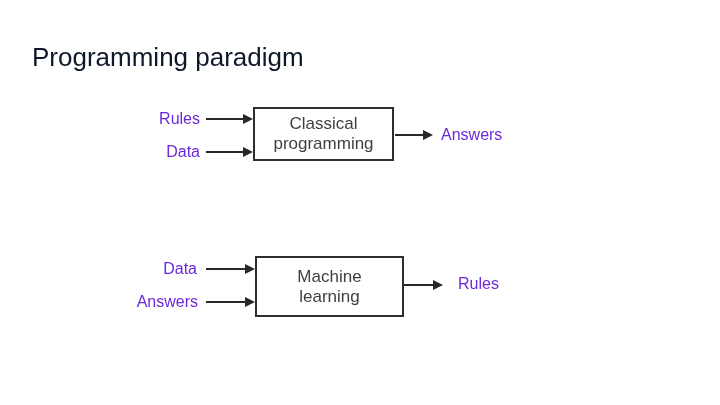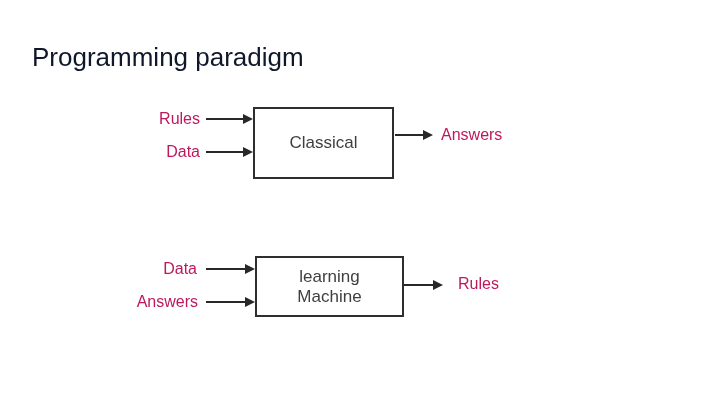--- a/index.html
+++ b/index.html
@@ -15,21 +15,21 @@
     left: 32px; top: 42px;
     font-size: 26px;
     line-height: 30px;
     color: #0f172a;
     white-space: nowrap;
   }
   .dlabel {
     position: absolute;
     font-size: 16px;
     line-height: 16px;
-    color: #be185d;
+    color: #6d28d9;
     white-space: nowrap;
   }
   .in-label {
     width: 100px;
     text-align: right;
   }
   .arrow {
     position: absolute;
     height: 2px;
     background: #282828;
@@ -62,32 +62,33 @@
 <body>
 
 <div class="slide-title">Programming paradigm</div>
 
 <div class="dlabel in-label" style="left:100px; top:111px;">Rules</div>
 <div class="arrow" style="left:206px; top:118px; width:37px;"></div>
 
 <div class="dlabel in-label" style="left:100px; top:144px;">Data</div>
 <div class="arrow" style="left:206px; top:151px; width:37px;"></div>
 
-<div class="pbox" style="left:253px; top:107px; width:141px; height:72px;">
+<div class="pbox" style="left:253px; top:107px; width:141px; height:54px;">
   <span>Classical</span>
+  <span>programming</span>
 </div>
 
 <div class="arrow" style="left:395px; top:134px; width:28px;"></div>
 <div class="dlabel" style="left:441px; top:127px;">Answers</div>
 
 <div class="dlabel in-label" style="left:97px; top:261px;">Data</div>
 <div class="arrow" style="left:206px; top:268px; width:39px;"></div>
 
 <div class="dlabel in-label" style="left:98px; top:294px;">Answers</div>
 <div class="arrow" style="left:206px; top:301px; width:39px;"></div>
 
 <div class="pbox" style="left:255px; top:256px; width:149px; height:61px;">
+  <span>Machine</span>
   <span>learning</span>
-  <span>Machine</span>
 </div>
 
 <div class="arrow" style="left:404px; top:284px; width:29px;"></div>
 <div class="dlabel" style="left:458px; top:276px;">Rules</div>
 
 </body></html>

